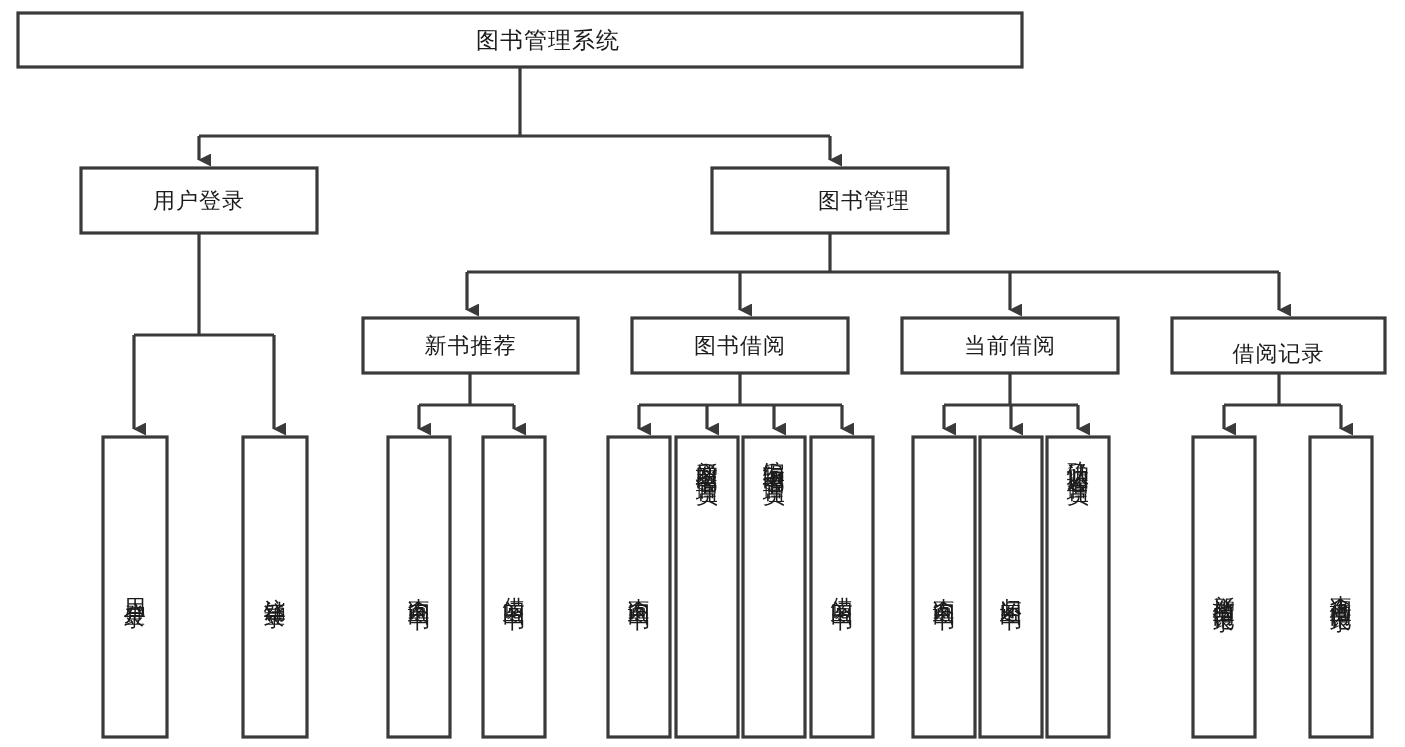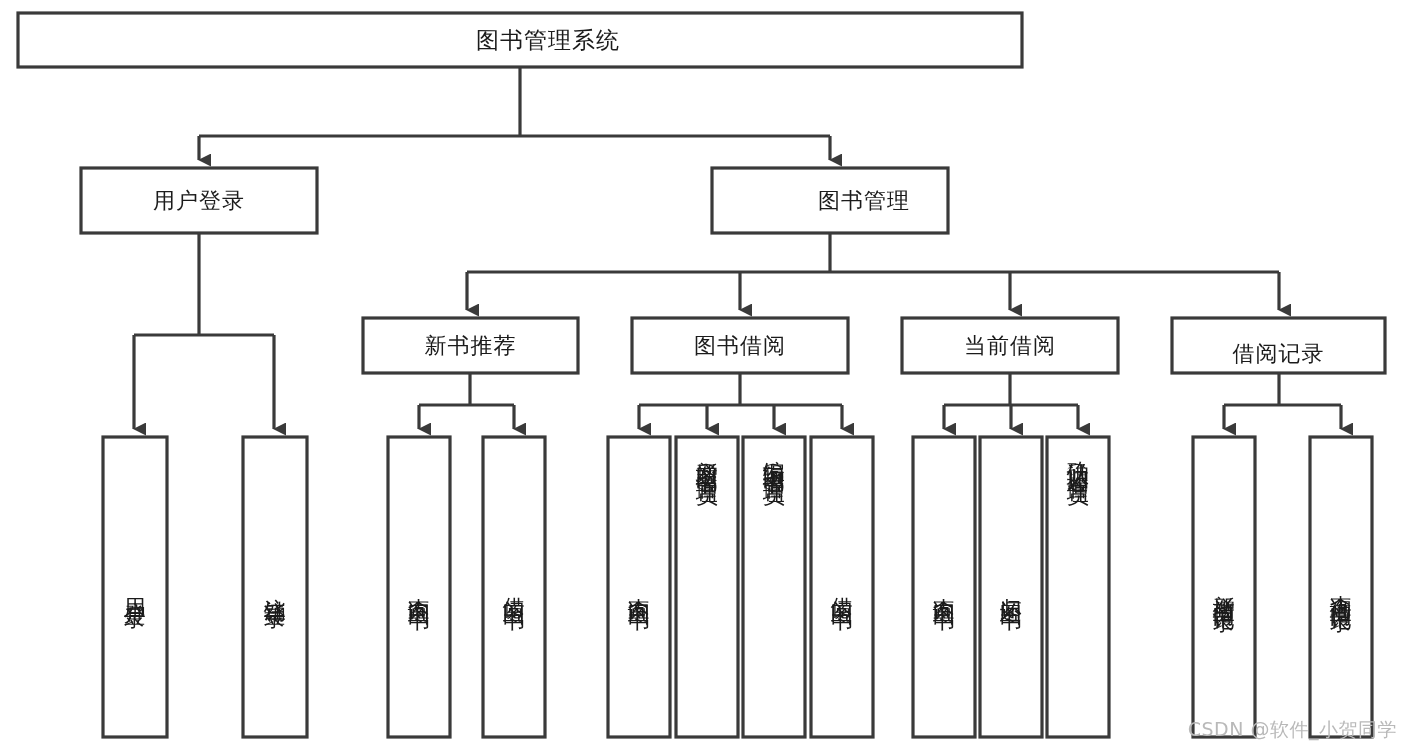--- a/index.html
+++ b/index.html
@@ -224,15 +224,14 @@
   <div class="vtext-wrap" style="left:1047px; top:437px; width:62px; height:300px; align-items:flex-start;">
     <span class="vtext" style="margin-top:6px;">确认归还（管理员）</span>
   </div>
   <div class="vtext-wrap" style="left:1193px; top:437px; width:62px; height:300px;">
     <span class="vtext">新增借阅记录</span>
   </div>
   <div class="vtext-wrap" style="left:1310px; top:437px; width:62px; height:300px;">
     <span class="vtext">查询借阅记录</span>
   </div>
 
-  <div id="watermark">CSDN @软件_小贺同学</div>
 
 </div>
 
 </body></html>

